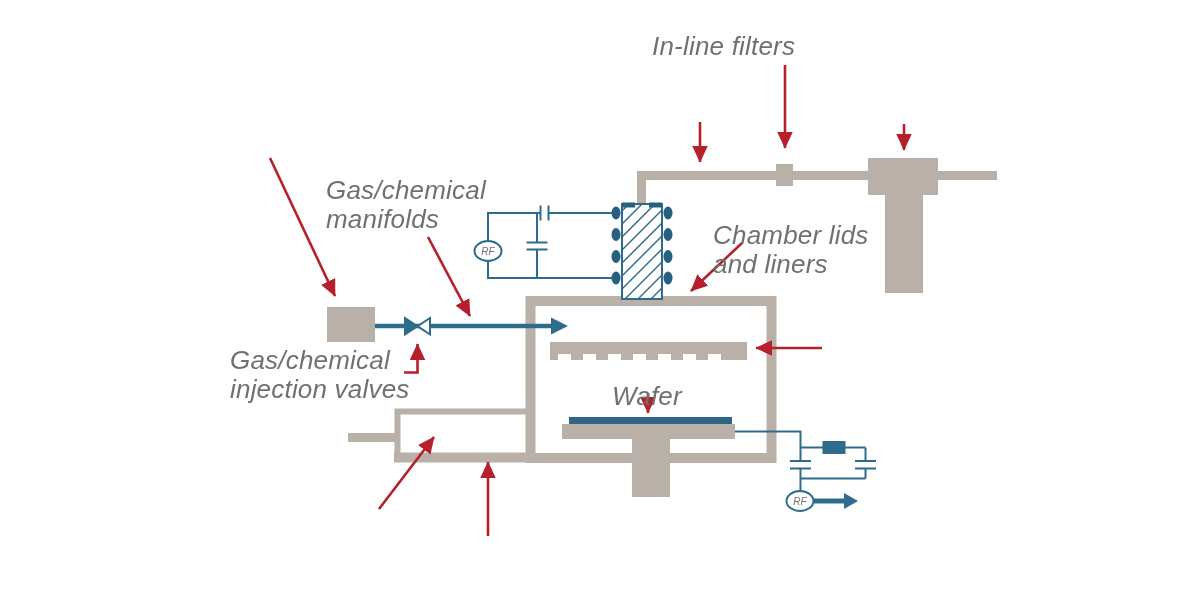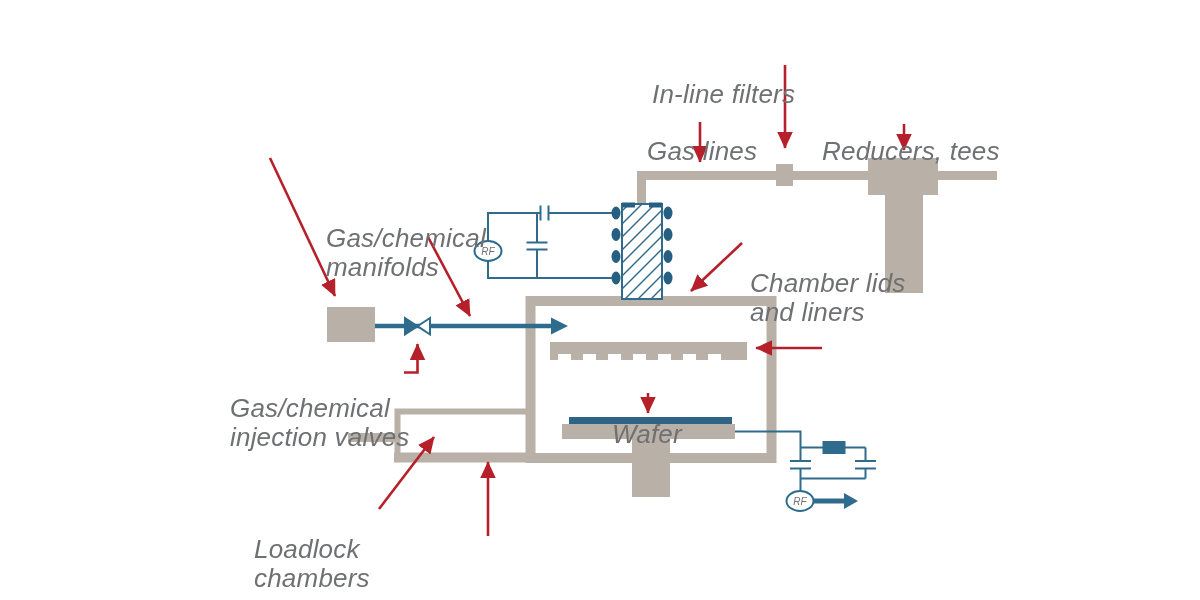--- a/index.html
+++ b/index.html
@@ -16,21 +16,20 @@
   }
   #stage svg{position:absolute;left:0;top:0;}
   .label{
     position:absolute;
     font-style:italic;
     font-size:26px;
     line-height:1.12;
     color:var(--gray);
     white-space:pre-line;
     letter-spacing:0.2px;
-    margin-top:48px;
   }
 </style>
 </head>
 <body>
 
 <div id="stage">
 
   <svg width="1200" height="600" viewBox="0 0 1200 600">
     <defs>
       <marker id="rh" markerWidth="7.5" markerHeight="6.5" refX="6.2" refY="3" orient="auto" markerUnits="strokeWidth">
@@ -162,23 +161,19 @@
       <path d="M 648 393 L 648 413" marker-end="url(#rh)"></path>
       <path d="M 404 372.5 H 417.5 V 344" marker-end="url(#rh)"></path>
       <path d="M 379 509 L 434 437" marker-end="url(#rh)"></path>
       <path d="M 488 536 L 488 462" marker-end="url(#rh)"></path>
     </g>
   </svg>
 
   <div class="label" style="left:326px;top:176px">Gas/chemical
 manifolds</div>
   <div class="label" style="left:652px;top:32px">In-line filters</div>
-  <div class="label" style="left:647px;top:89px">Gas lines</div>
-  <div class="label" style="left:822px;top:89px">Reducers, tees</div>
-  <div class="label" style="left:750px;top:221px">Chamber lids
+  <div class="label" style="left:713px;top:221px">Chamber lids
 and liners</div>
-  <div class="label" style="left:612px;top:372px">Wafer</div>
+  <div class="label" style="left:612px;top:382px">Wafer</div>
   <div class="label" style="left:230px;top:346px">Gas/chemical
 injection valves</div>
-  <div class="label" style="left:254px;top:487px">Loadlock
-chambers</div>
 
 </div>
 
 </body></html>

